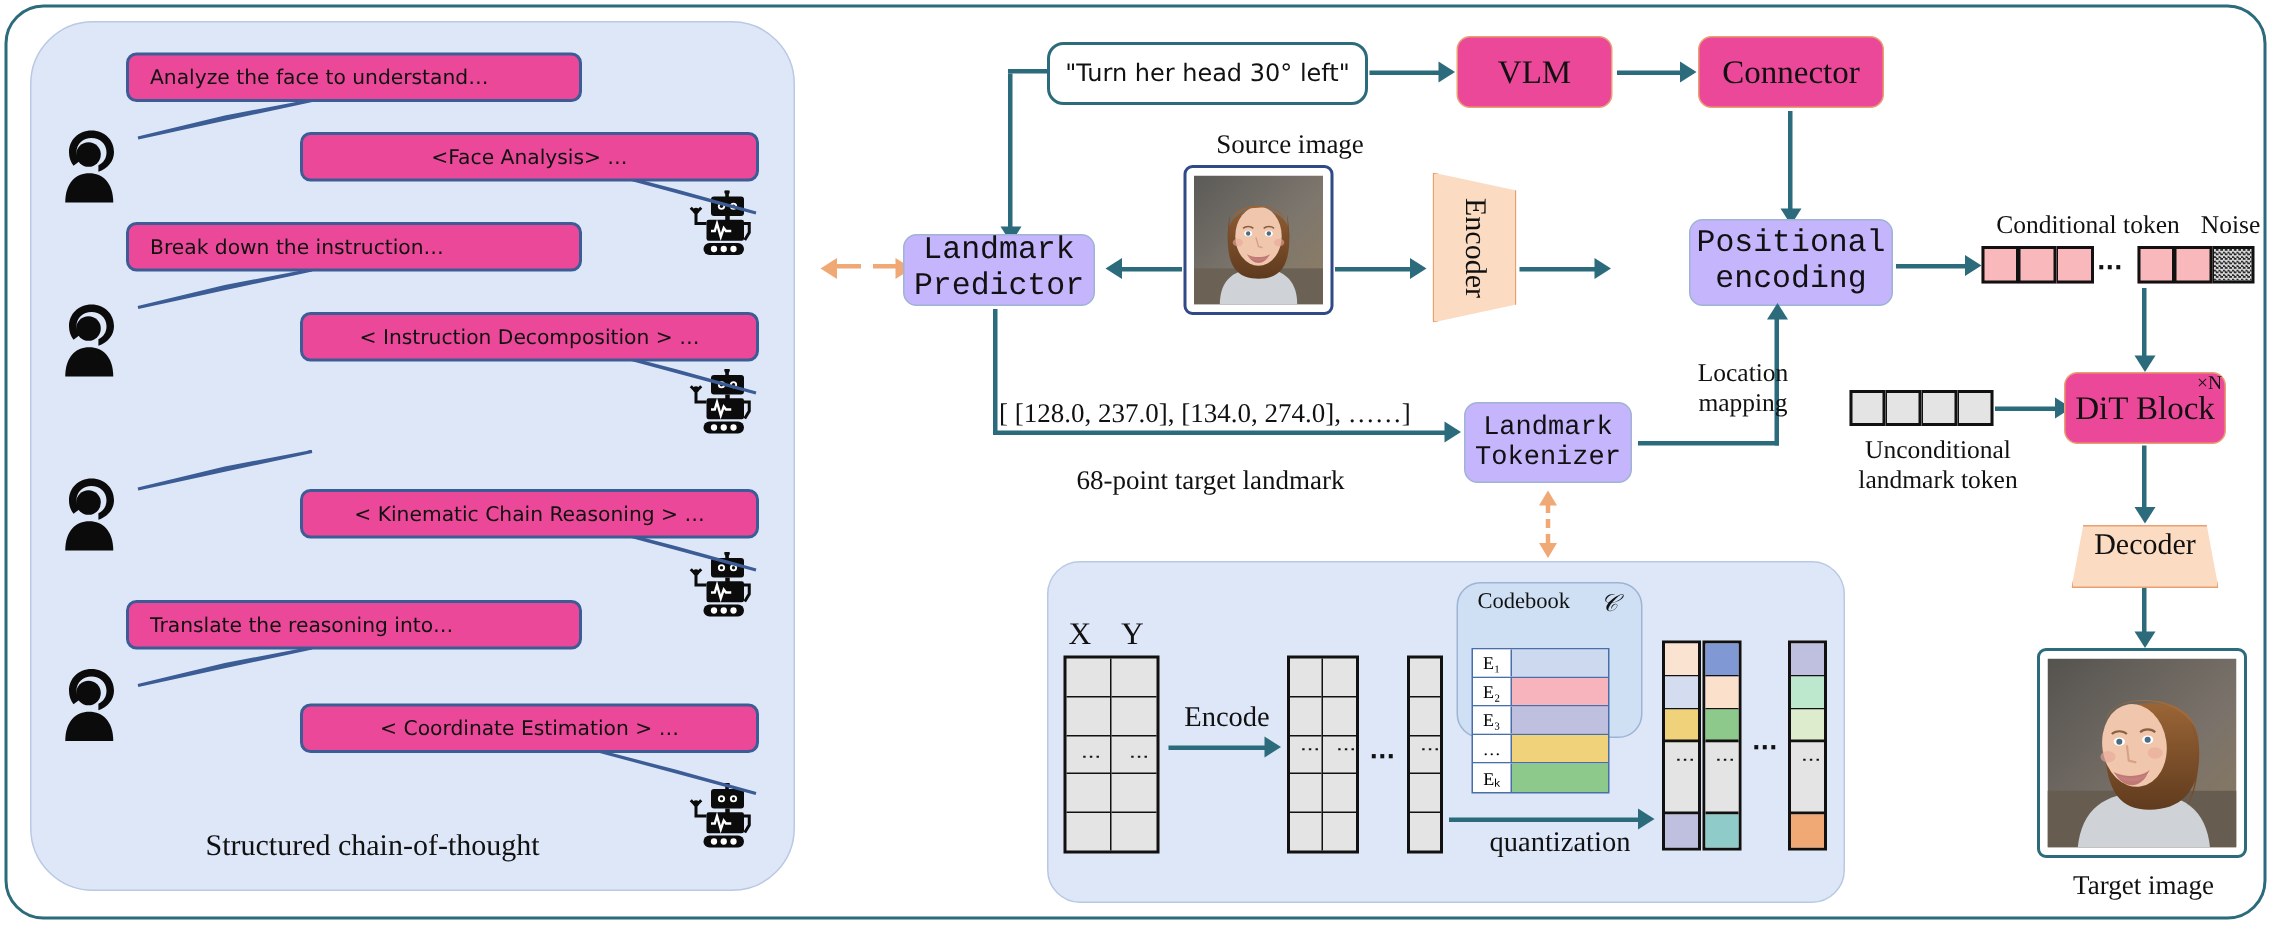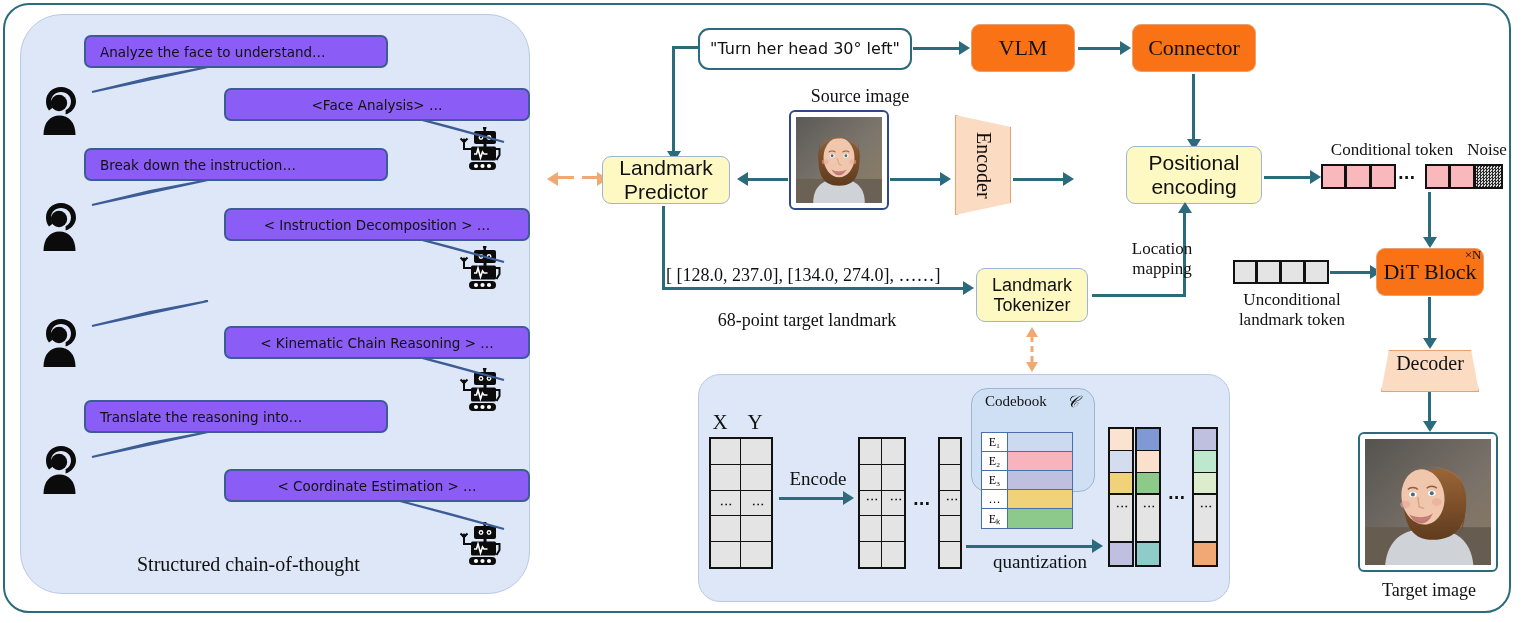--- a/index.html
+++ b/index.html
@@ -8,41 +8,41 @@
 
   
   .outer-frame{position:absolute;left:3px;top:3px;width:1508px;height:610px;
     border:2.5px solid #2b6b7b;border-radius:26px;box-sizing:border-box;}
 
   
   .cot-panel{position:absolute;left:20px;top:14px;width:510px;height:580px;
     background:#dde7f7;border:1.6px solid #b9c9e4;border-radius:42px;box-sizing:border-box;}
 
   
-  .bubble{position:absolute;background:#8b5cf6;border:2px solid #3c5c96;border-radius:7px;
+  .bubble{position:absolute;background:#ec4899;border:2px solid #3c5c96;border-radius:7px;
     display:flex;align-items:center;box-sizing:border-box;
     font-family:"DejaVu Sans", sans-serif;font-size:13.5px;color:#111;}
   .bubble.user{justify-content:flex-start;padding-left:14px;}
-  .bubble.bot{justify-content:center;padding:0 14px;margin-left:24px;}
+  .bubble.bot{justify-content:center;padding:0 14px;}
   .tail{position:absolute;}
 
   .cot-caption{position:absolute;font-family:Liberation Serif, serif;font-size:20px;color:#111;}
 
   
   .person{position:absolute;width:46px;height:52px;}
   
   .robot{position:absolute;width:44px;height:46px;}
 
   
   .box{position:absolute;box-sizing:border-box;display:flex;align-items:center;
     justify-content:center;text-align:center;line-height:1.12;}
-  .box-orange{background:#f97316;border:1.6px solid #e8a071;border-radius:9px;
+  .box-orange{background:#ec4899;border:1.6px solid #e8a071;border-radius:9px;
     font-family:"Liberation Serif", serif;font-size:22px;color:#111;}
-  .box-blue{background:#fef9c3;border:1.6px solid #9fb4d4;border-radius:9px;
-    font-family:Liberation Sans, sans-serif;font-size:21px;color:#111;}
+  .box-blue{background:#c4b5fd;border:1.6px solid #9fb4d4;border-radius:9px;
+    font-family:Liberation Mono, monospace;font-size:21px;color:#111;}
   .box-white{background:#fff;border:2px solid #2b6b7b;border-radius:11px;
     font-family:"DejaVu Sans", sans-serif;font-size:16px;color:#111;}
 
   
   .trap{position:absolute;background:#fbdcc3;border:1.6px solid #e8a071;box-sizing:border-box;}
   .trap-v{clip-path:polygon(0% 0%, 100% 12%, 100% 88%, 0% 100%);}
   .trap-h{clip-path:polygon(8% 0%, 92% 0%, 100% 100%, 0% 100%);}
   .trap-label{position:absolute;font-family:"Liberation Serif", serif;font-size:20px;color:#111;
     display:flex;align-items:center;justify-content:center;}
   .vert-text{writing-mode:vertical-rl;}

